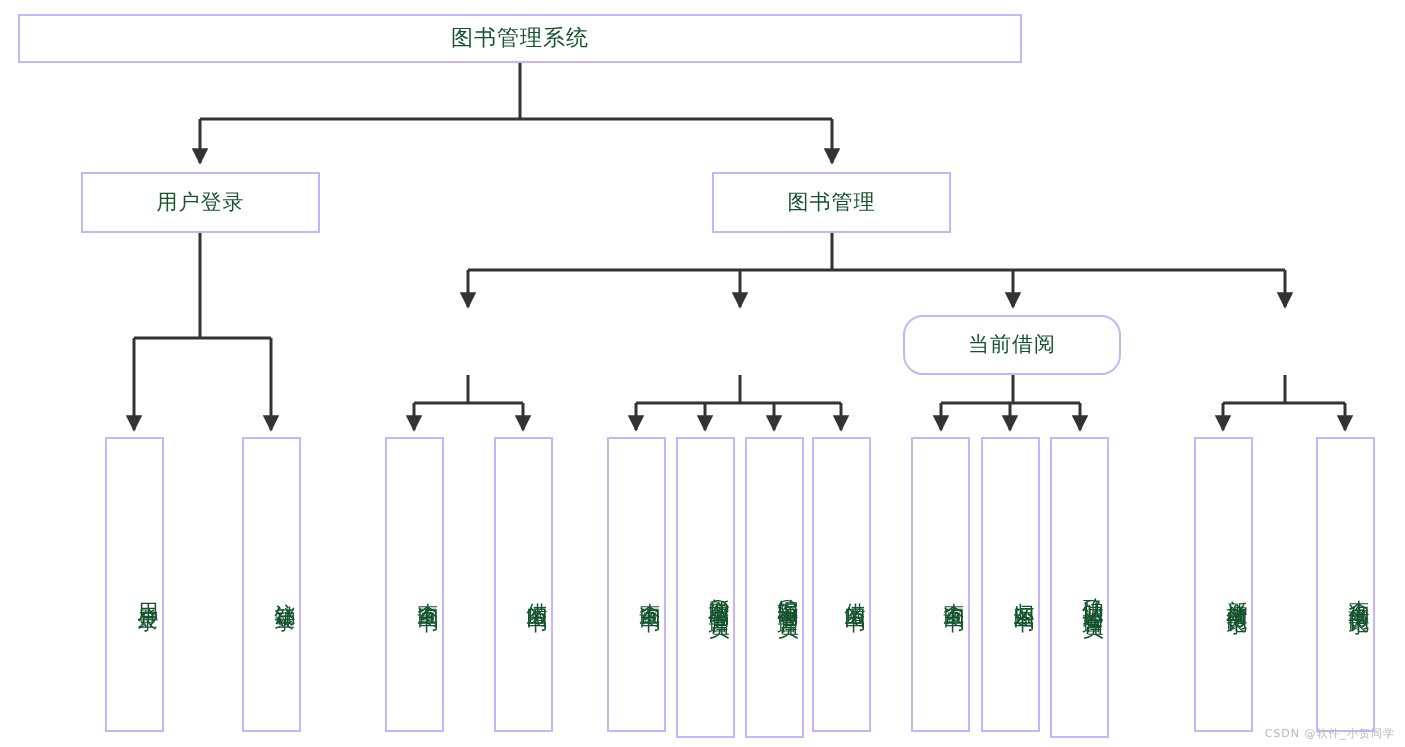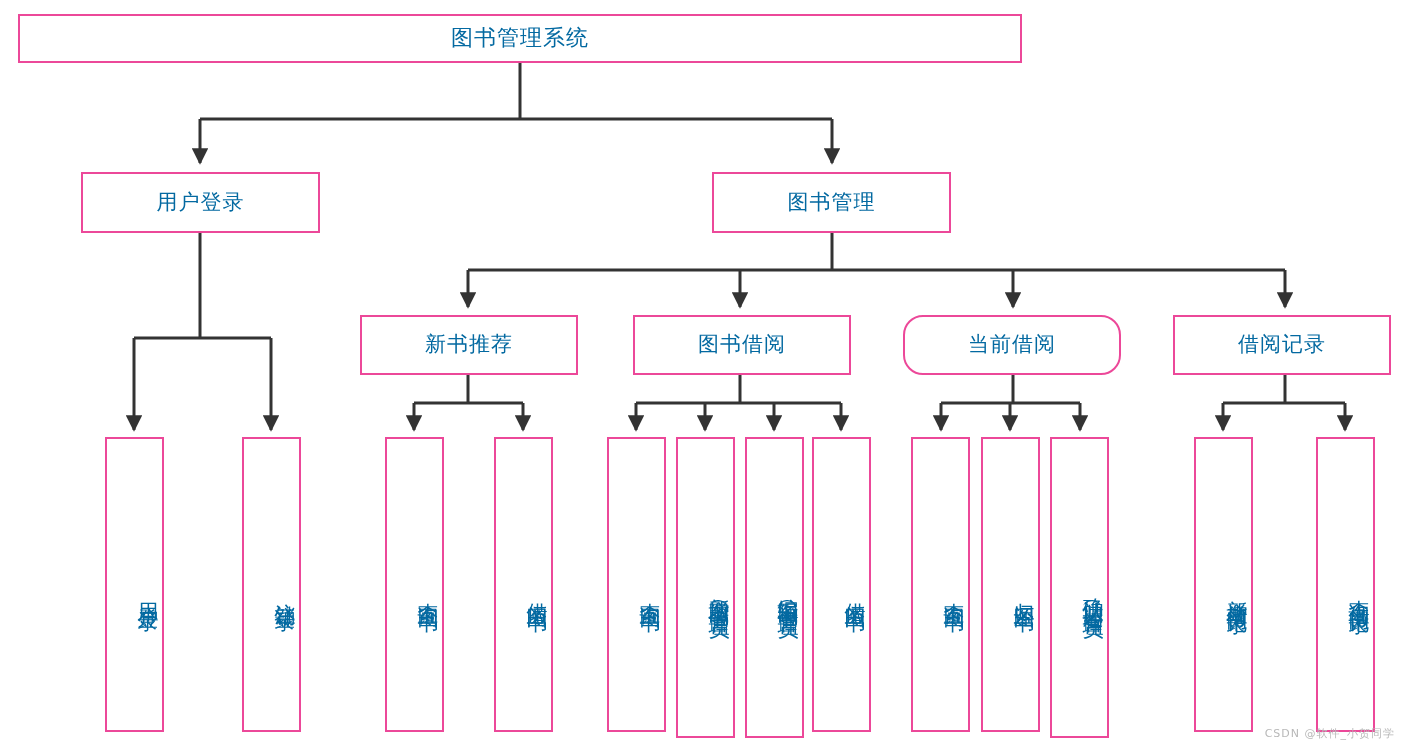--- a/index.html
+++ b/index.html
@@ -11,25 +11,25 @@
     overflow:hidden;
     position:relative;
   }
   #canvas{position:absolute;left:0;top:0;width:1405px;height:747px;}
   #svg-links{position:absolute;left:0;top:0;width:1405px;height:747px;pointer-events:none;}
 
   .node{
     position:absolute;
     box-sizing:border-box;
     background:#ffffff;
-    border:2px solid #ec4899;
+    border:2px solid #c4b5fd;
     display:flex;
     align-items:center;
     justify-content:center;
-    color:#0369a1;
+    color:#14532d;
   }
   .node.h-node{
     font-size:21px;
     letter-spacing:1px;
     line-height:1.2;
   }
   .node.root{font-size:22px;}
   .node.v-node{
     writing-mode:vertical-rl;
     text-orientation:upright;
@@ -116,31 +116,22 @@
     <span>图书管理系统</span>
   </div>
 
   <div class="node h-node" style="left:81px;top:172px;width:239px;height:61px;">
     <span>用户登录</span>
   </div>
   <div class="node h-node" style="left:712px;top:172px;width:239px;height:61px;">
     <span>图书管理</span>
   </div>
 
-  <div class="node h-node" style="left:360px;top:315px;width:218px;height:60px;">
-    <span>新书推荐</span>
-  </div>
-  <div class="node h-node" style="left:633px;top:315px;width:218px;height:60px;">
-    <span>图书借阅</span>
-  </div>
   <div class="node h-node" style="left:903px;top:315px;width:218px;height:60px;border-radius:20px;">
     <span>当前借阅</span>
-  </div>
-  <div class="node h-node" style="left:1173px;top:315px;width:218px;height:60px;">
-    <span>借阅记录</span>
   </div>
 
   <div class="node v-node" style="left:105px;top:437px;width:59px;height:295px;">
     <span class="vlabel">用户登录</span>
   </div>
   <div class="node v-node" style="left:242px;top:437px;width:59px;height:295px;">
     <span class="vlabel">注销登录</span>
   </div>
 
   <div class="node v-node" style="left:385px;top:437px;width:59px;height:295px;">

